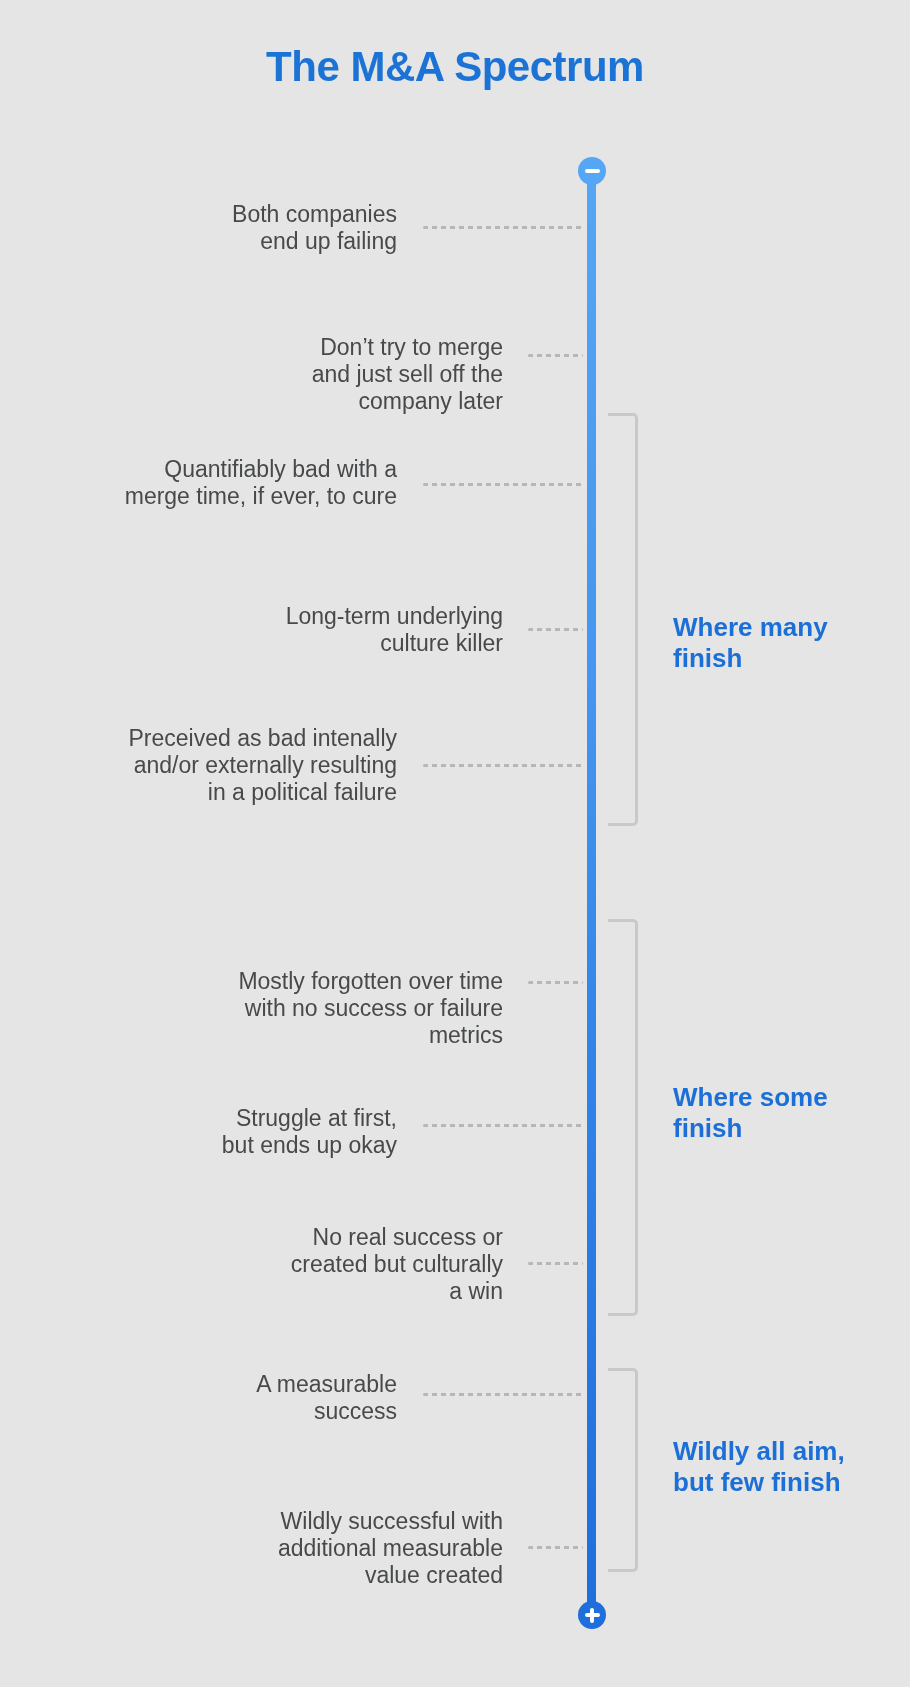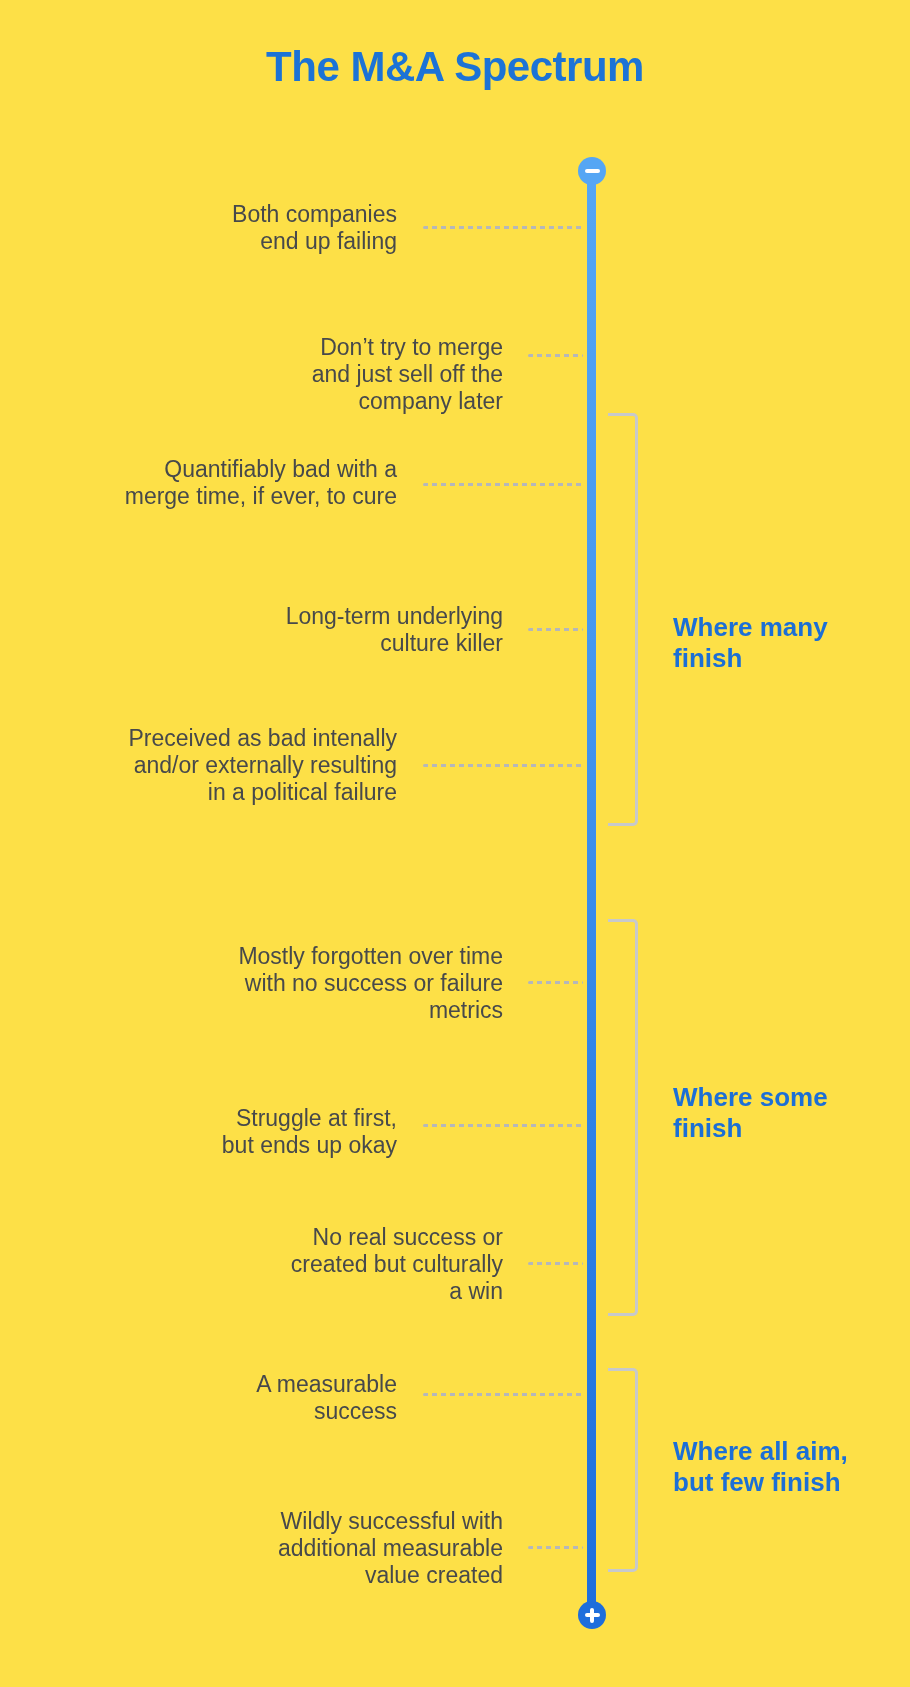--- a/index.html
+++ b/index.html
@@ -1,20 +1,20 @@
 <!DOCTYPE html>
 <html><head>
 <meta charset="utf-8">
 <style>
   html, body { margin: 0; padding: 0; background: #ffffff; }
   .canvas {
     position: relative;
     width: 910px;
     height: 1687px;
-    background: #fde047;
+    background: #e5e5e5;
     overflow: hidden;
     font-family: "Liberation Sans", sans-serif;
   }
 
   
   .title {
     position: absolute;
     top: 42px;
     left: 0;
     width: 100%;
@@ -147,21 +147,21 @@
 
   <div class="item-label far" style="top:630px">Long-term underlying
 culture killer</div>
   <div class="connector short" style="top:628px"></div>
 
   <div class="item-label near" style="top:765px">Preceived as bad intenally
 and/or externally resulting
 in a political failure</div>
   <div class="connector long" style="top:764px"></div>
 
-  <div class="item-label far" style="top:983px">Mostly forgotten over time
+  <div class="item-label far" style="top:1008px">Mostly forgotten over time
 with no success or failure
 metrics</div>
   <div class="connector short" style="top:981px"></div>
 
   <div class="item-label near" style="top:1132px">Struggle at first,
 but ends up okay</div>
   <div class="connector long" style="top:1124px"></div>
 
   <div class="item-label far" style="top:1264px">No real success or
 created but culturally
@@ -179,16 +179,16 @@
 
   <div class="bracket" style="top:413px;  height:413px"></div>
   <div class="group-label" style="top:643px">Where many
 finish</div>
 
   <div class="bracket" style="top:919px;  height:397px"></div>
   <div class="group-label" style="top:1113px">Where some
 finish</div>
 
   <div class="bracket" style="top:1368px; height:204px"></div>
-  <div class="group-label" style="top:1467px">Where all aim,
+  <div class="group-label" style="top:1467px">Wildly all aim,
 but few finish</div>
 
 </div>
 
 </body></html>

